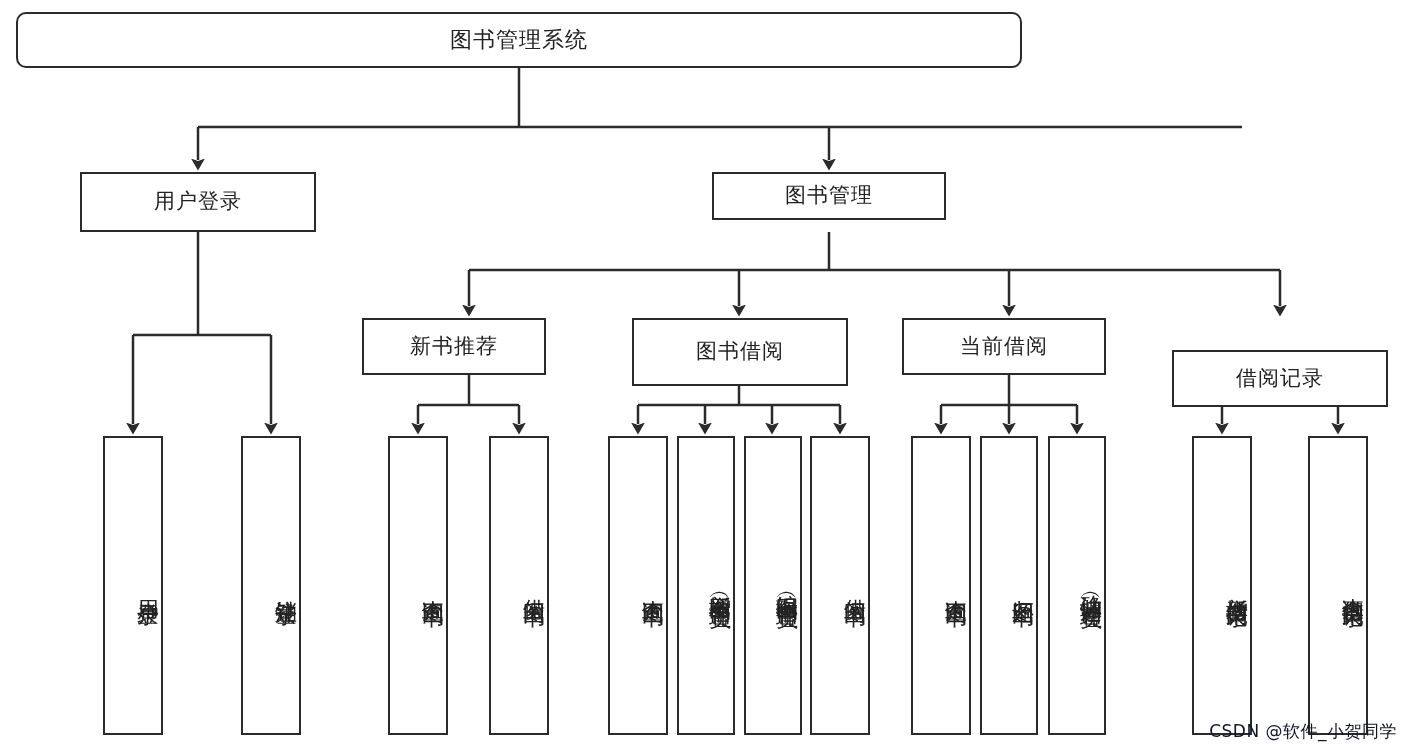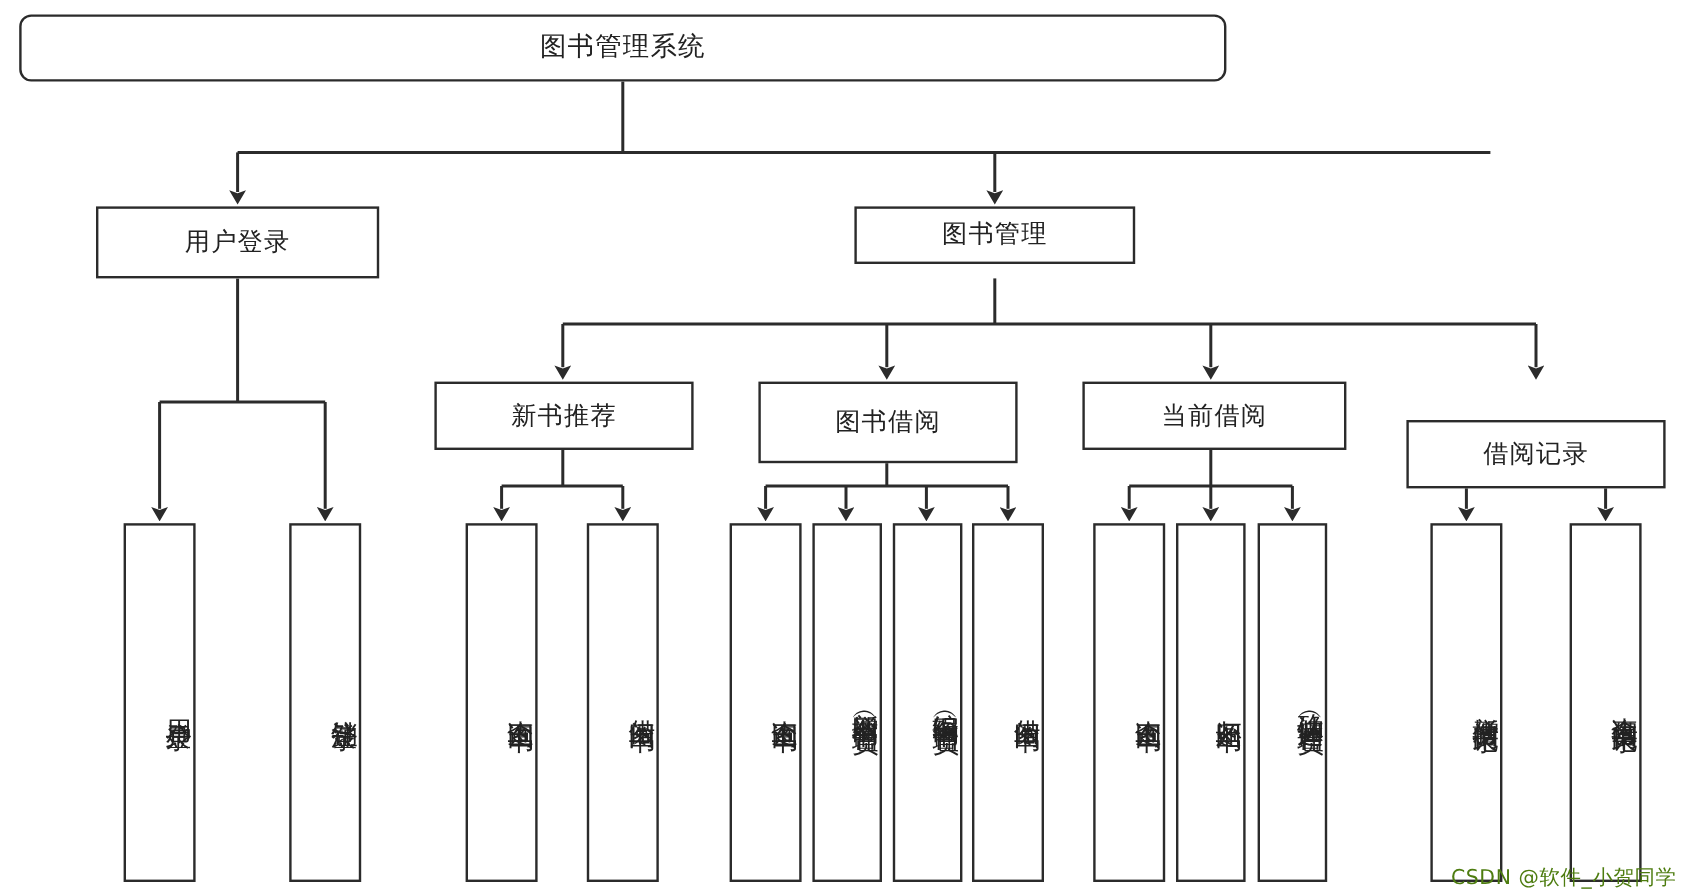--- a/index.html
+++ b/index.html
@@ -44,21 +44,21 @@
     text-orientation:upright;
     display:block;
     max-height:282px;
     text-align:center;
   }
   .watermark{
     position:absolute;
     right:8px;
     bottom:4px;
     font-size:17px;
-    color:#4d7c0f;
+    color:#0f172a;
     letter-spacing:0.5px;
     white-space:nowrap;
     pointer-events:none;
   }
 </style>
 </head>
 <body>
 
 <div id="stage">
 
@@ -116,27 +116,27 @@
     <span>图书管理系统</span>
   </div>
 
   <div class="node h" style="left:80px;top:172px;width:236px;height:60px;">
     <span>用户登录</span>
   </div>
   <div class="node h" style="left:712px;top:172px;width:234px;height:48px;">
     <span>图书管理</span>
   </div>
 
-  <div class="node h" style="left:362px;top:318px;width:216px;height:57px;text-align:center;">
+  <div class="node h" style="left:362px;top:318px;width:184px;height:57px;text-align:center;">
     <span>新书推荐</span>
   </div>
   <div class="node h" style="left:632px;top:318px;width:216px;height:68px;">
     <span>图书借阅</span>
   </div>
-  <div class="node h" style="left:902px;top:318px;width:220px;height:57px;">
+  <div class="node h" style="left:902px;top:318px;width:204px;height:57px;">
     <span>当前借阅</span>
   </div>
   <div class="node h" style="left:1172px;top:318px;width:216px;height:57px;margin-top:32px;">
     <span>借阅记录</span>
   </div>
 
   <div class="node v" style="left:103px;top:436px;width:60px;height:299px;">
     <span class="vtxt">用户登录</span>
   </div>
   <div class="node v" style="left:241px;top:436px;width:60px;height:299px;">

